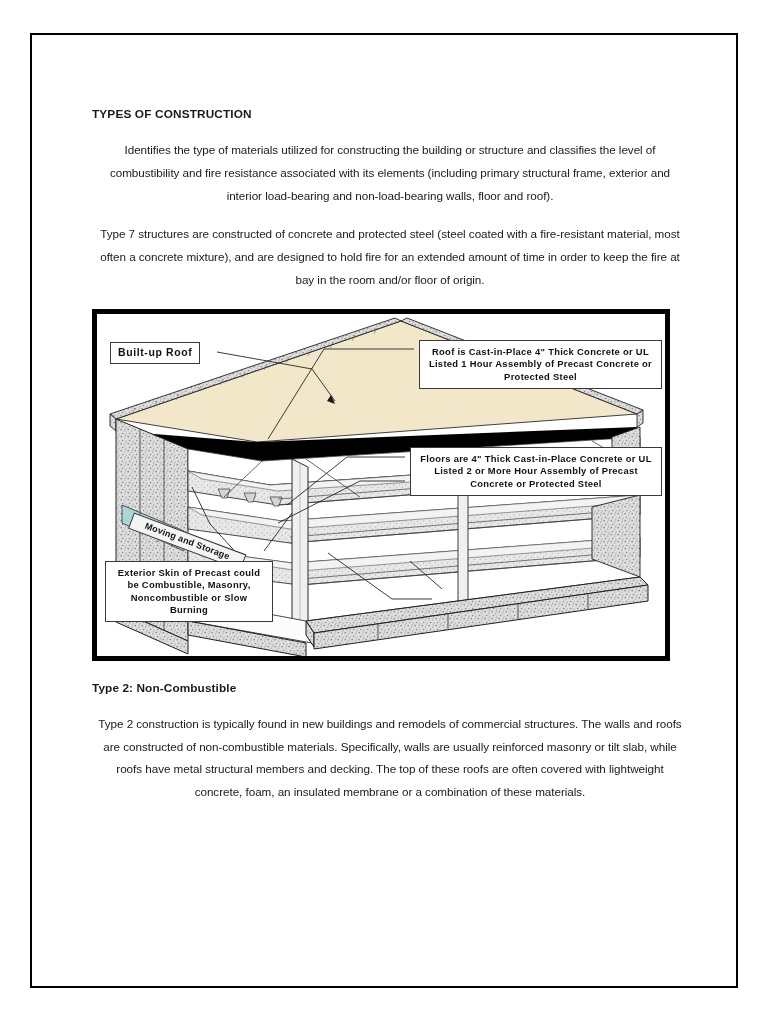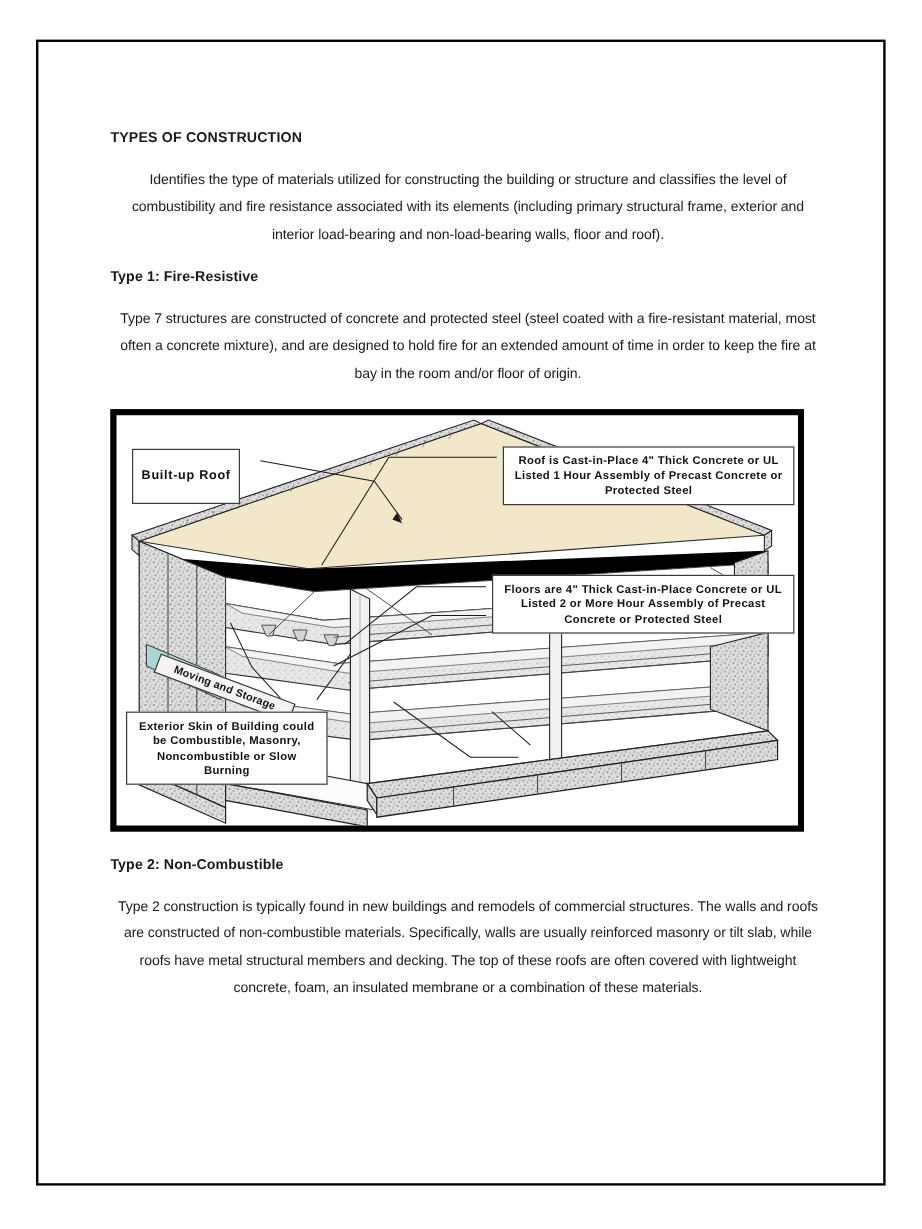--- a/index.html
+++ b/index.html
@@ -91,21 +91,21 @@
     font-weight: bold;
     color: #111111;
     text-align: center;
     line-height: 1.32;
     letter-spacing: 0.3px;
     z-index: 6;
   }
   .callout.lbl {
     font-size: 10.5px;
     letter-spacing: 0.6px;
-    padding: 15px 7px;
+    padding: 3px 7px;
     white-space: nowrap;
   }
   .callout.blk {
     font-size: 9.4px;
     padding: 5px 6px;
   }
 
   #co-builtup   { left: 13px;  top: 28px;  }
   #co-roof      { left: 322px; top: 26px;  width: 243px; }
   #co-floors    { left: 313px; top: 133px; width: 252px; }
@@ -140,21 +140,20 @@
 </head>
 <body>
 
 <div id="page">
   <div id="content">
 
     <h2 class="doc-heading">TYPES OF CONSTRUCTION</h2>
 
     <p class="body-text">Identifies the type of materials utilized for constructing the building or structure and classifies the level of combustibility and fire resistance associated with its elements (including primary structural frame, exterior and interior load-bearing and non-load-bearing walls, floor and roof).</p>
 
-    <h3 class="sec-heading">Type 1: Fire-Resistive</h3>
 
 
     <p class="body-text tight">Type 7 structures are constructed of concrete and protected steel (steel coated with a fire-resistant material, most often a concrete mixture), and are designed to hold fire for an extended amount of time in order to keep the fire at bay in the room and/or floor of origin.</p>
 
     <div id="figure">
 
       <svg id="figsvg" viewBox="0 0 578 352">
         <defs>
 
           <pattern id="speck" width="7" height="7" patternUnits="userSpaceOnUse">
@@ -308,21 +307,21 @@
 
         <rect x="2.5" y="2.5" width="573" height="347" fill="none" stroke="#000000" stroke-width="5"></rect>
       </svg>
 
       <div class="callout lbl" id="co-builtup">Built-up Roof</div>
 
       <div class="callout blk" id="co-roof">Roof is Cast-in-Place 4" Thick Concrete or UL Listed 1 Hour Assembly of Precast Concrete or Protected Steel</div>
 
       <div class="callout blk" id="co-floors">Floors are 4" Thick Cast-in-Place Concrete or UL Listed 2 or More Hour Assembly of Precast Concrete or Protected Steel</div>
 
-      <div class="callout blk" id="co-exterior">Exterior Skin of Building could be Combustible, Masonry, Noncombustible or Slow Burning</div>
+      <div class="callout blk" id="co-exterior">Exterior Skin of Precast could be Combustible, Masonry, Noncombustible or Slow Burning</div>
 
 
       <div id="sign-moving">
         <span>Moving and Storage</span>
       </div>
     </div>
 
     <h3 class="sec-heading">Type 2: Non-Combustible</h3>
 
     <p class="body-text">Type 2 construction is typically found in new buildings and remodels of commercial structures. The walls and roofs are constructed of non-combustible materials. Specifically, walls are usually reinforced masonry or tilt slab, while roofs have metal structural members and decking. The top of these roofs are often covered with lightweight concrete, foam, an insulated membrane or a combination of these materials.</p>

